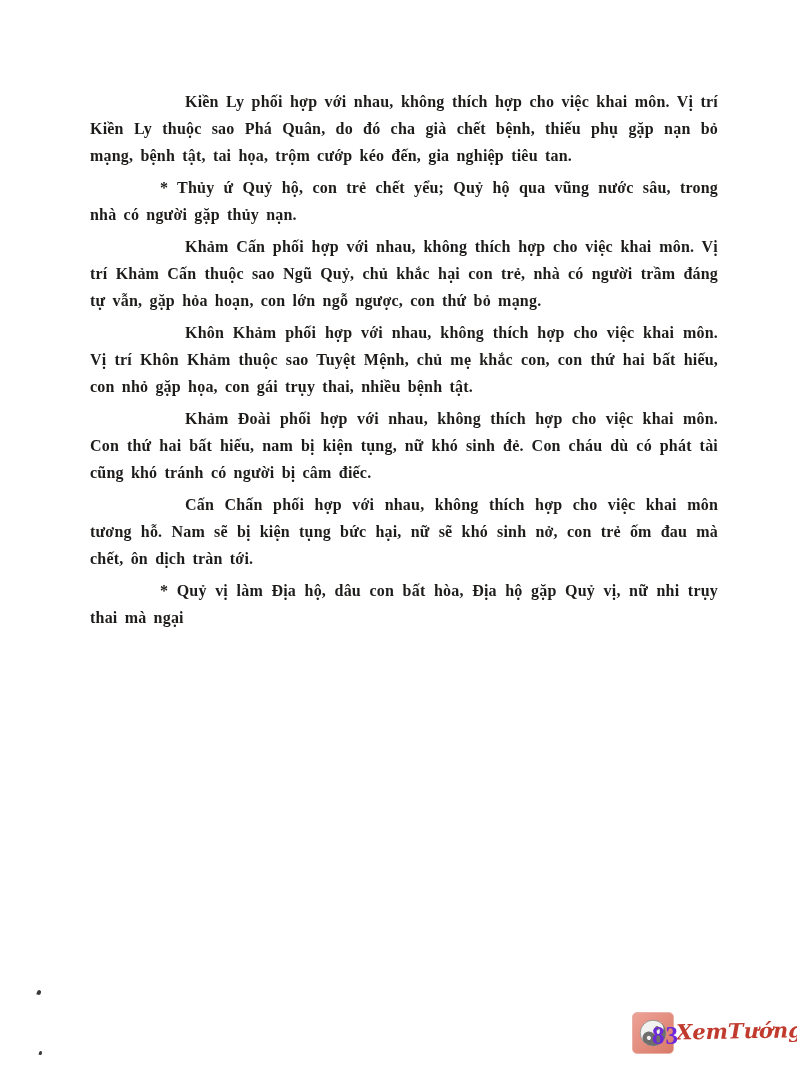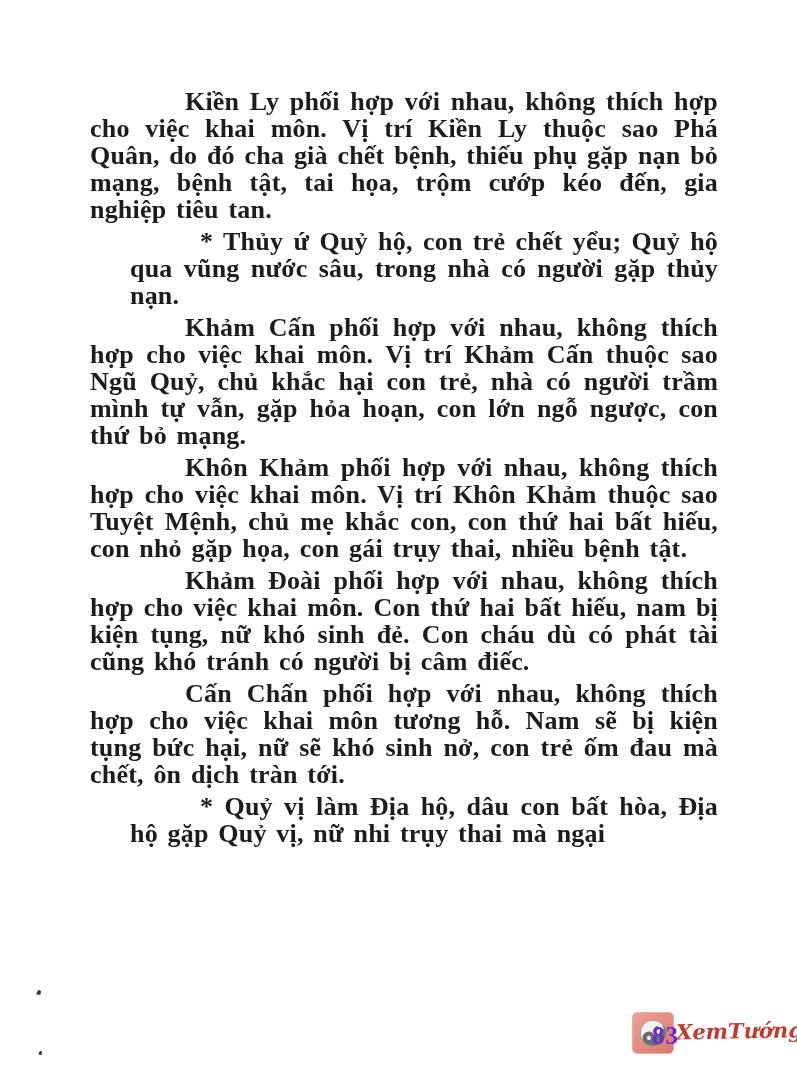--- a/index.html
+++ b/index.html
@@ -14,36 +14,35 @@
     background: #ffffff;
     overflow: hidden;
     font-family: "Liberation Serif", "DejaVu Serif", serif;
   }
   .text-block {
     position: absolute;
     left: 90px;
     top: 88px;
     width: 628px;
     color: #1e1c1a;
-    font-size: 26px;
+    font-size: 16px;
     line-height: 27px;
     font-weight: 600;
     text-align: justify;
     word-spacing: 3px;
     letter-spacing: 0.2px;
   }
   .text-block p {
     margin: 0 0 5px 0;
   }
   .text-block p.indent {
     text-indent: 95px;
   }
   .text-block p.bullet {
     text-indent: 70px;
-    margin-left: 40px;
   }
   
   .watermark {
     position: absolute;
     left: 632px;
     top: 1010px;
     width: 160px;
     height: 48px;
   }
   .wm-logo {
@@ -91,21 +90,21 @@
   .speck-2 { left: 39px; top: 1051px; width: 3px; height: 4px; transform: rotate(15deg); }
 </style>
 </head>
 <body>
 
 <div class="scan-page">
 
   <div class="text-block">
     <p class="indent">Kiền Ly phối hợp với nhau, không thích hợp cho việc khai môn. Vị trí Kiền Ly thuộc sao Phá Quân, do đó cha già chết bệnh, thiếu phụ gặp nạn bỏ mạng, bệnh tật, tai họa, trộm cướp kéo đến, gia nghiệp tiêu tan.</p>
     <p class="bullet">* Thủy ứ Quỷ hộ, con trẻ chết yểu; Quỷ hộ qua vũng nước sâu, trong nhà có người gặp thủy nạn.</p>
-    <p class="indent">Khảm Cấn phối hợp với nhau, không thích hợp cho việc khai môn. Vị trí Khảm Cấn thuộc sao Ngũ Quỷ, chủ khắc hại con trẻ, nhà có người trầm mình tự vẫn, gặp hỏa hoạn, con lớn ngỗ ngược, con thứ bỏ mạng.</p>
+    <p class="indent">Khảm Cấn phối hợp với nhau, không thích hợp cho việc khai môn. Vị trí Khảm Cấn thuộc sao Ngũ Quỷ, chủ khắc hại con trẻ, nhà có người trầm đáng tự vẫn, gặp hỏa hoạn, con lớn ngỗ ngược, con thứ bỏ mạng.</p>
     <p class="indent">Khôn Khảm phối hợp với nhau, không thích hợp cho việc khai môn. Vị trí Khôn Khảm thuộc sao Tuyệt Mệnh, chủ mẹ khắc con, con thứ hai bất hiếu, con nhỏ gặp họa, con gái trụy thai, nhiều bệnh tật.</p>
     <p class="indent">Khảm Đoài phối hợp với nhau, không thích hợp cho việc khai môn. Con thứ hai bất hiếu, nam bị kiện tụng, nữ khó sinh đẻ. Con cháu dù có phát tài cũng khó tránh có người bị câm điếc.</p>
     <p class="indent">Cấn Chấn phối hợp với nhau, không thích hợp cho việc khai môn tương hỗ. Nam sẽ bị kiện tụng bức hại, nữ sẽ khó sinh nở, con trẻ ốm đau mà chết, ôn dịch tràn tới.</p>
     <p class="bullet">* Quỷ vị làm Địa hộ, dâu con bất hòa, Địa hộ gặp Quỷ vị, nữ nhi trụy thai mà ngại</p>
   </div>
 
   <div class="speck speck-1"></div>
   <div class="speck speck-2"></div>
 
   <div class="watermark">

